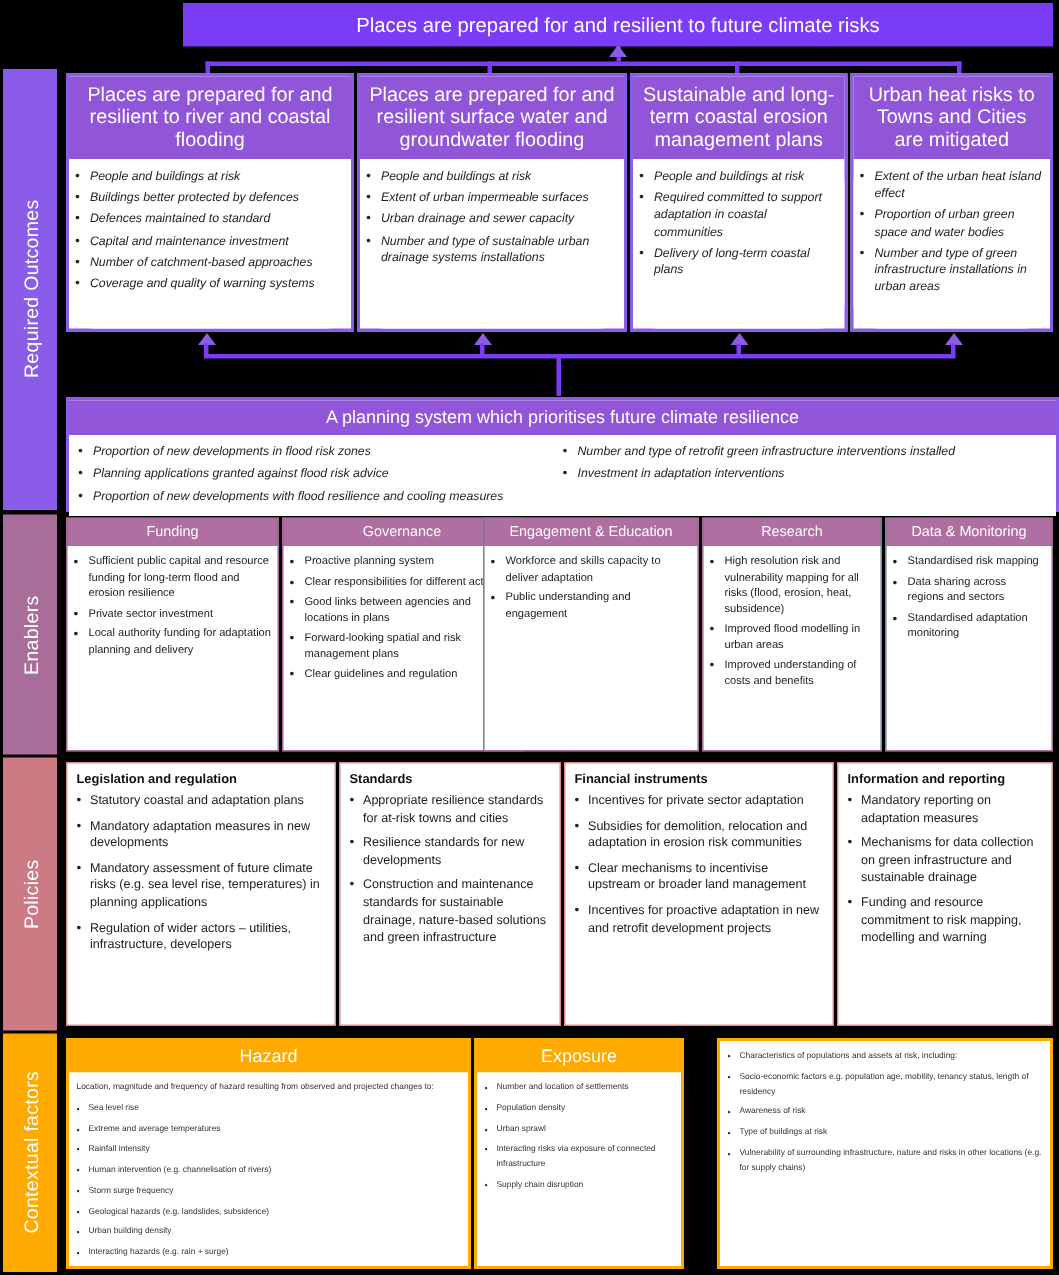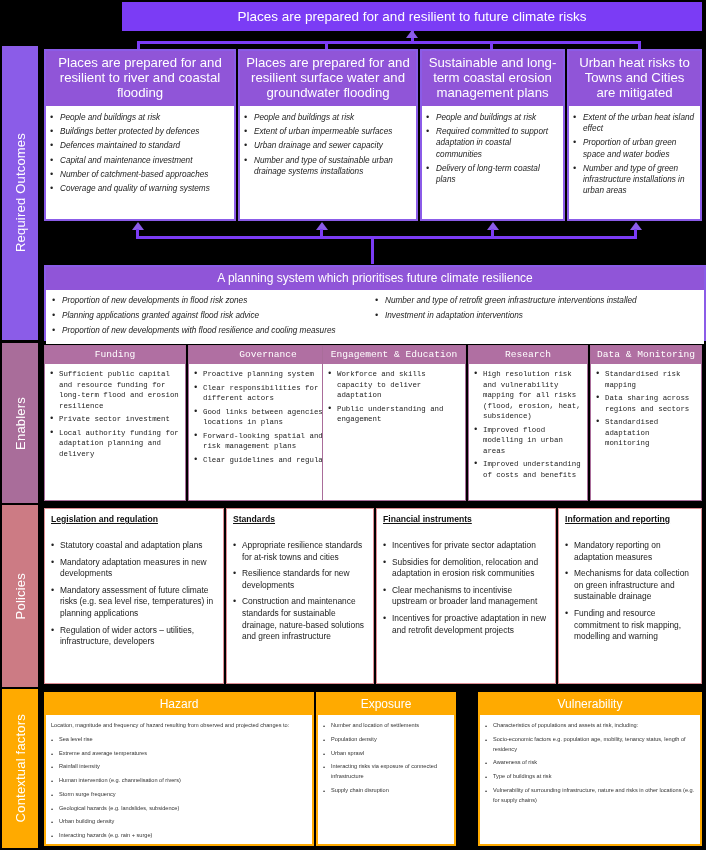--- a/index.html
+++ b/index.html
@@ -143,21 +143,20 @@
   #planning-card .pcol { flex: 1 1 50%; padding-right: 10px; box-sizing: border-box; }
 
   
   #band-enablers {
     position: absolute; left: 2px; top: 343px; width: 36px; height: 160px;
     background: #A96D9A;
   }
   .enabler-card {
     border: 1.5px solid #A96D9A;
     background: #0f766e;
-    font-family: Liberation Mono, monospace;
   }
   .enabler-card .card-head {
     background: #B06FA2;
     font-size: 9.6px;
     padding: 3px 2px 4px;
   }
   .enabler-card .card-body {
     padding: 5px 4px 4px 4px;
     font-size: 7.4px;
     line-height: 1.42;
@@ -172,22 +171,21 @@
   .policy-card {
     border: 1.5px solid #DE8C93;
     background: #ffffff;
     padding: 5px 6px 4px 6px;
     box-sizing: border-box;
   }
   .policy-card .ptitle {
     font-size: 8.6px;
     font-weight: bold;
     color: #111;
-    margin-bottom: 16px;
-    text-decoration: underline;
+    margin-bottom: 4px;
   }
   .policy-card ul.bl {
     font-size: 8.4px;
     line-height: 1.38;
     color: #222;
   }
   .policy-card ul.bl > li { margin-bottom: 5px; padding-left: 9px; }
 
   
   #band-context {
@@ -446,21 +444,20 @@
         <li>Number and location of settlements</li>
         <li>Population density</li>
         <li>Urban sprawl</li>
         <li>Interacting risks via exposure of connected infrastructure</li>
         <li>Supply chain disruption</li>
       </ul>
     </div>
   </div>
 
   <div class="card context-card" style="left:478px; top:692px; width:224px; height:154px;">
-    <div class="card-head">Vulnerability</div>
     <div class="card-body">
       <ul class="bl">
         <li>Characteristics of populations and assets at risk, including:</li>
         <li>Socio-economic factors e.g. population age, mobility, tenancy status, length of residency</li>
         <li>Awareness of risk</li>
         <li>Type of buildings at risk</li>
         <li>Vulnerability of surrounding infrastructure, nature and risks in other locations (e.g. for supply chains)</li>
       </ul>
     </div>
   </div>

